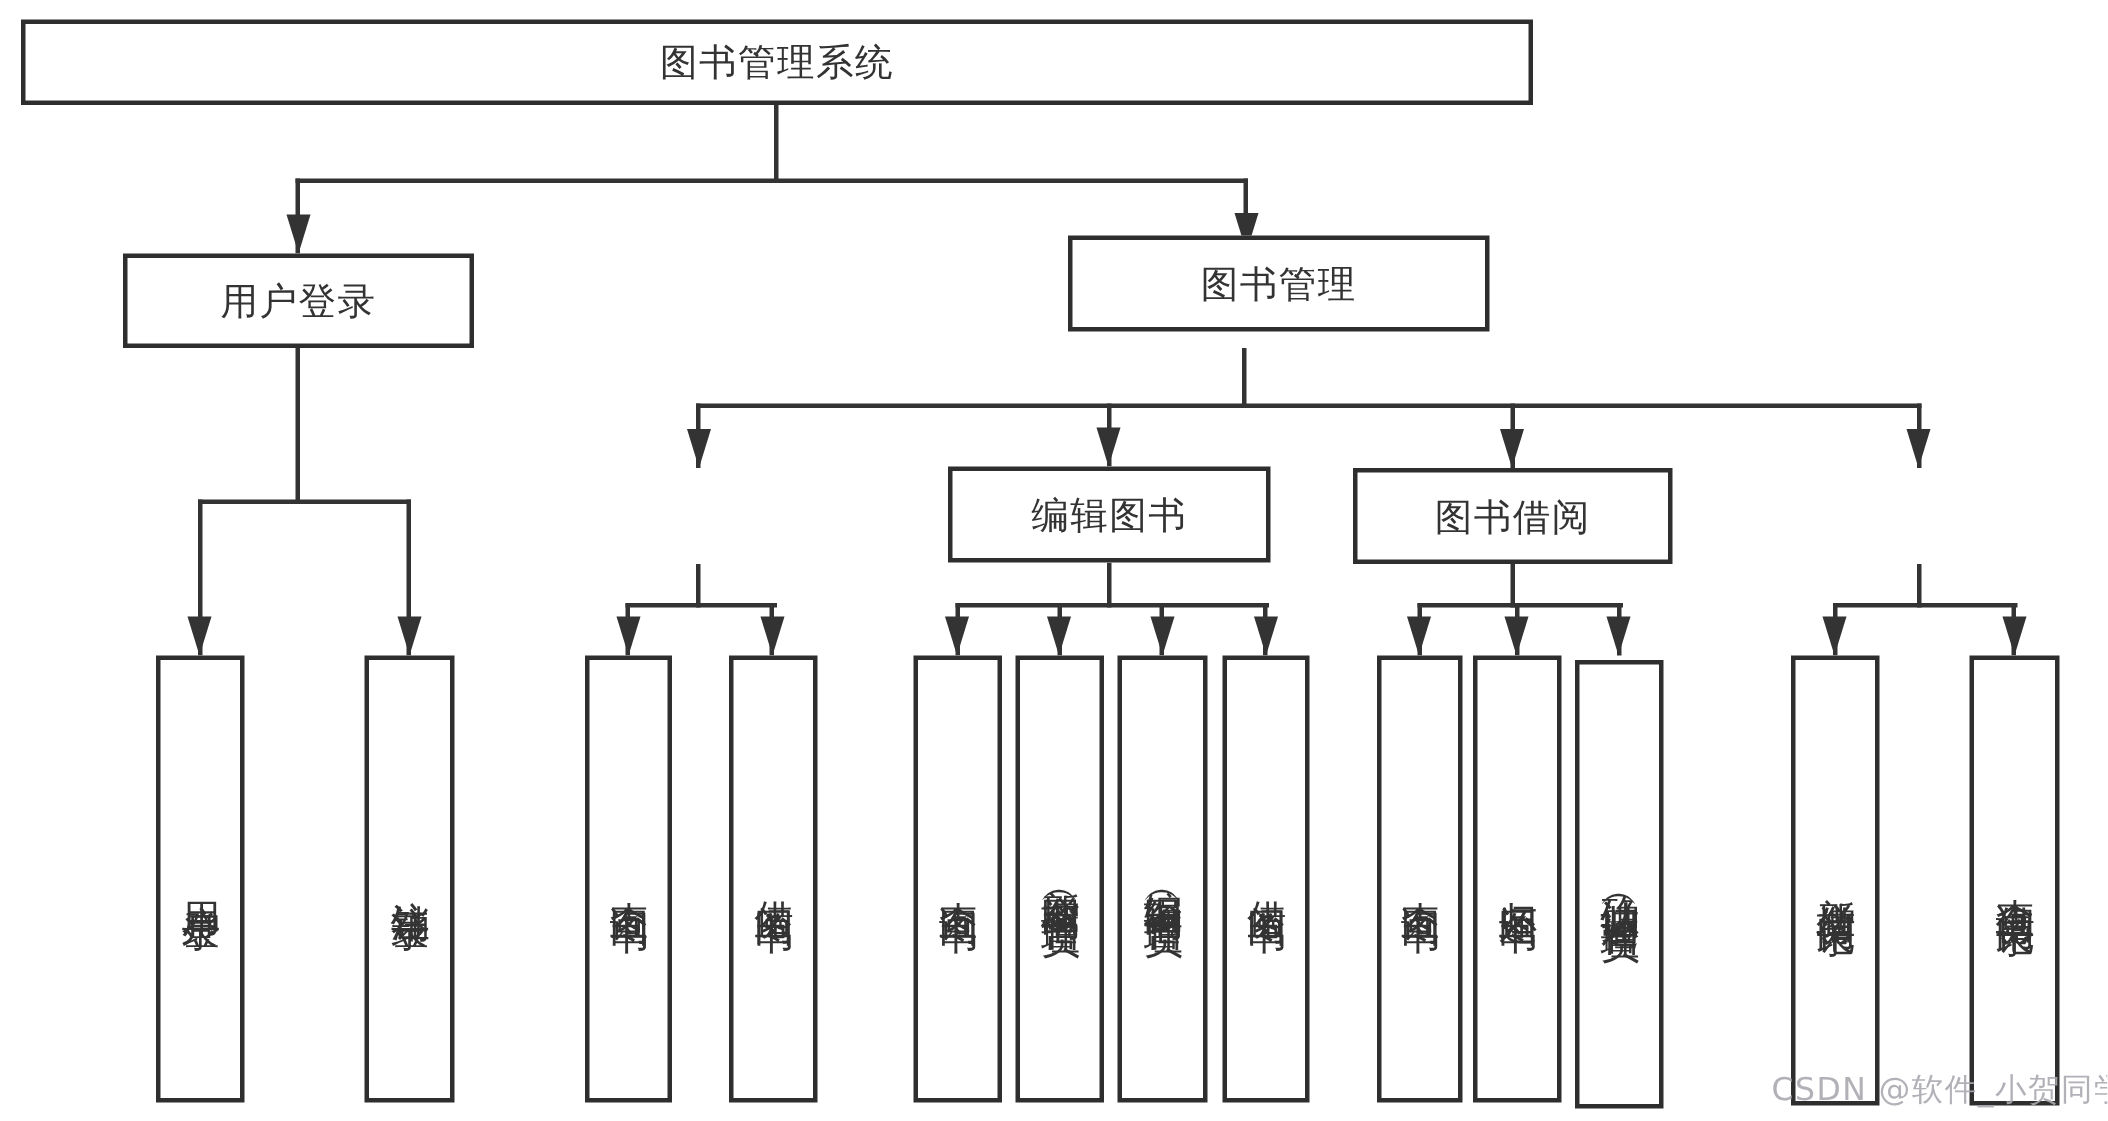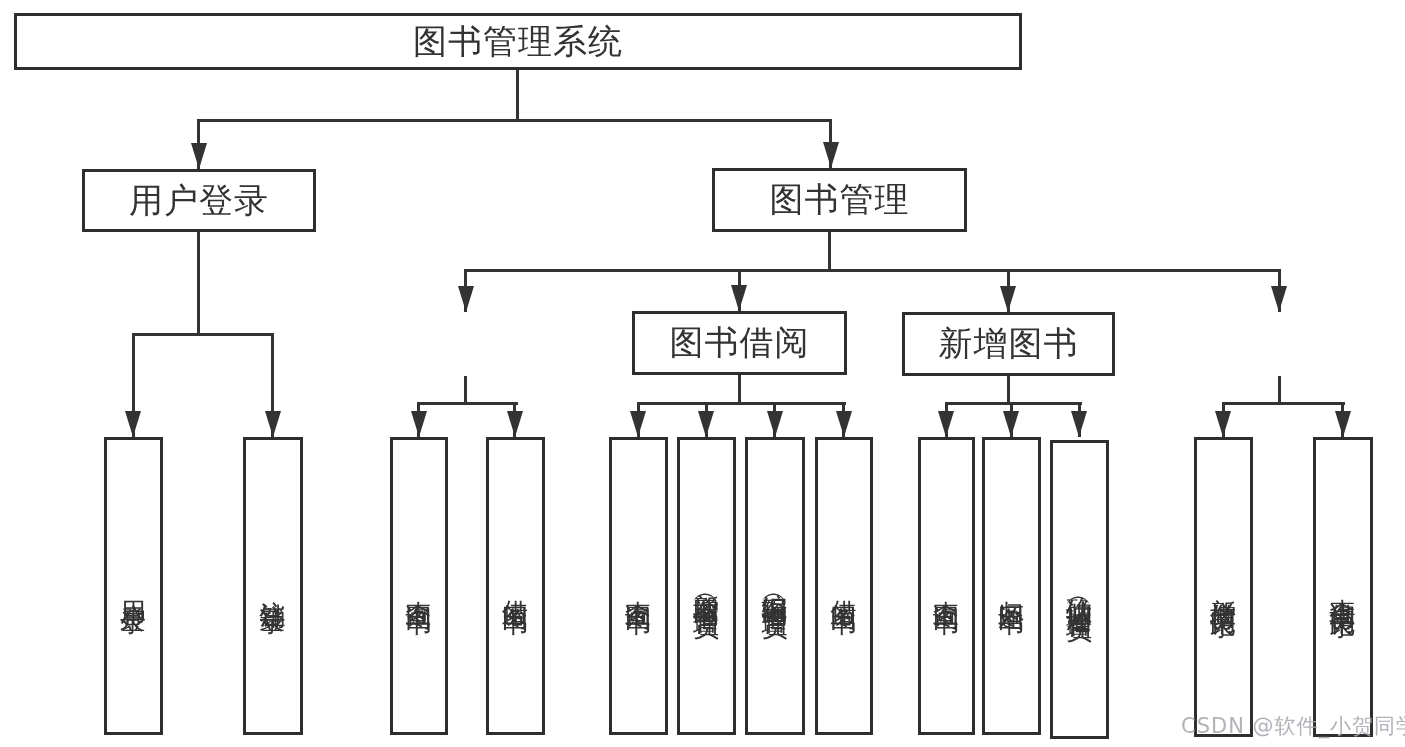--- a/index.html
+++ b/index.html
@@ -4,21 +4,21 @@
 <style>
   html,body{margin:0;padding:0;background:#ffffff;}
   .canvas{
     position:relative;width:1405px;height:747px;background:#ffffff;overflow:hidden;
     font-family:"DejaVu Sans","Liberation Sans",sans-serif;color:#333333;
   }
   .box{
     position:absolute;box-sizing:border-box;border:3px solid #2e2e2e;background:#ffffff;
     display:flex;align-items:center;justify-content:center;
   }
-  .hlabel{font-size:34px;letter-spacing:1px;white-space:nowrap;}
+  .hlabel{font-size:25px;letter-spacing:1px;white-space:nowrap;}
   .vtext{
     writing-mode:vertical-rl;text-orientation:mixed;
     font-size:26px;line-height:1;letter-spacing:3px;white-space:nowrap;
   }
   .line{position:absolute;background:#333333;}
   .arrow{
     position:absolute;width:0;height:0;
     border-left:8px solid transparent;border-right:8px solid transparent;
     border-top:26px solid #333333;
   }
@@ -91,29 +91,29 @@
   <div class="arrow" style="left:1215px;top:411px;"></div>
   <div class="arrow" style="left:1335px;top:411px;"></div>
 
   <div class="box" style="left:14px;top:13px;width:1008px;height:57px;">
     <span class="hlabel">图书管理系统</span>
   </div>
 
   <div class="box" style="left:82px;top:169px;width:234px;height:63px;">
     <span class="hlabel">用户登录</span>
   </div>
-  <div class="box" style="left:712px;top:168px;width:255px;height:64px;">
+  <div class="box" style="left:712px;top:157px;width:281px;height:64px;">
     <span class="hlabel">图书管理</span>
   </div>
 
   <div class="box" style="left:632px;top:311px;width:215px;height:64px;">
-    <span class="hlabel">图书借阅</span>
+    <span class="hlabel">编辑图书</span>
   </div>
   <div class="box" style="left:902px;top:312px;width:213px;height:64px;">
-    <span class="hlabel">新增图书</span>
+    <span class="hlabel">图书借阅</span>
   </div>
 
   <div class="box" style="left:104px;top:437px;width:59px;height:298px;">
     <span class="vtext">用户登录</span>
   </div>
   <div class="box" style="left:243px;top:437px;width:60px;height:298px;">
     <span class="vtext">注销登录</span>
   </div>
 
   <div class="box" style="left:390px;top:437px;width:58px;height:298px;">

